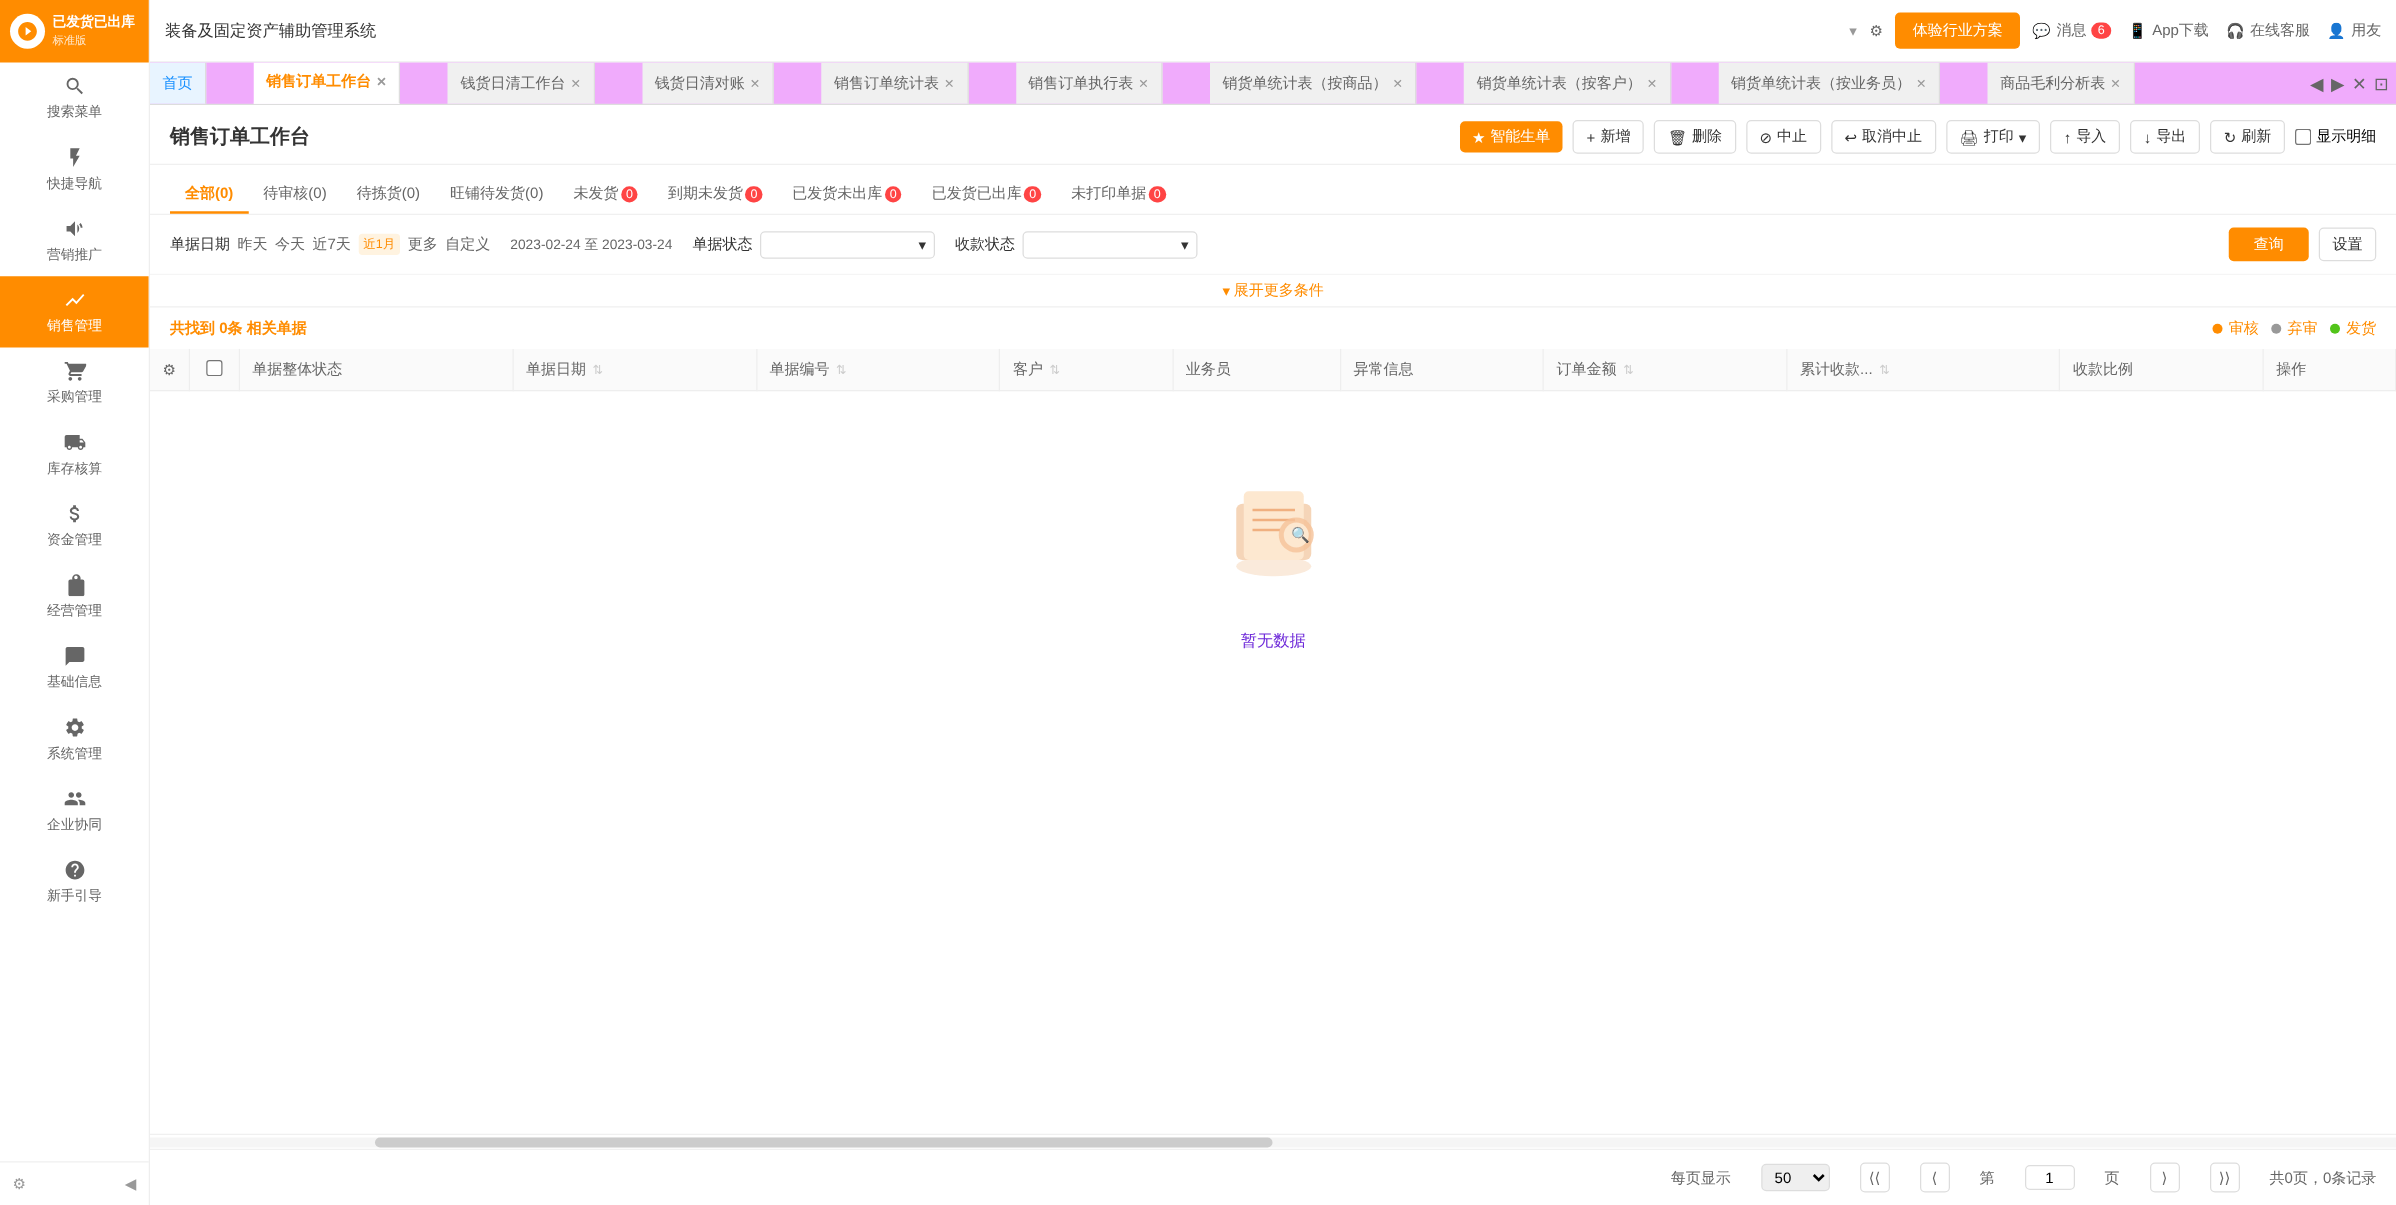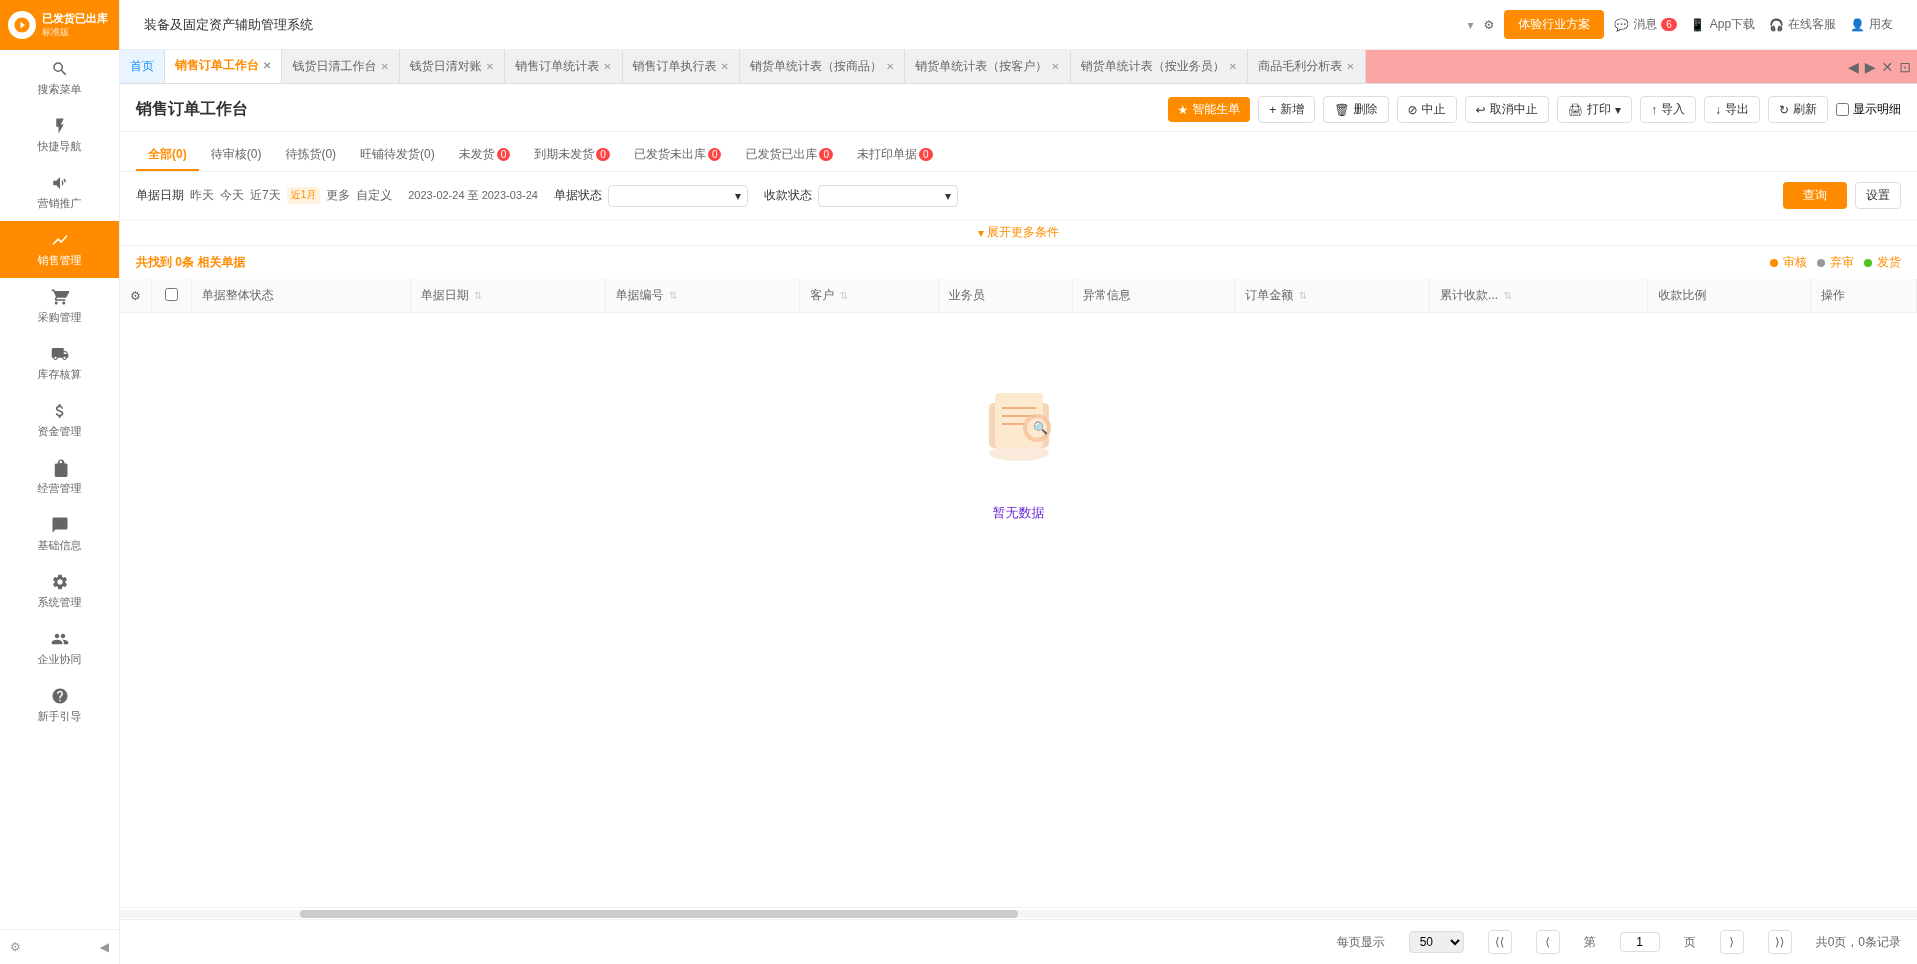--- a/index.html
+++ b/index.html
@@ -15,31 +15,31 @@
     .sidebar-nav { flex: 1; overflow-y: auto; }
     .sidebar-item { display: flex; flex-direction: column; align-items: center; padding: 10px 1px; cursor: pointer; color: #666; font-size: 11px; gap: 4px; }
     .sidebar-item.active { background: #ff8c00; color: white; }
     .sidebar-item svg { width: 18px; height: 18px; }
     .sidebar-bottom { padding: 10px; display: flex; justify-content: space-between; border-top: 1px solid #f0f0f0; }
 
     
     .main { flex: 1; display: flex; flex-direction: column; overflow: hidden; }
 
     
-    .topbar { height: 50px; background: white; display: flex; align-items: center; padding: 0 24px; border-bottom: 1px solid #eee; gap: 10px; }
+    .topbar { height: 50px; background: white; display: flex; align-items: center; padding: 0 12px; border-bottom: 1px solid #eee; gap: 10px; }
     .topbar-title { font-size: 13px; color: #333; flex: 1; display: flex; align-items: center; gap: 6px; }
     .topbar-chevron { color: #999; }
     .topbar-gear { color: #666; cursor: pointer; }
     .topbar-solution-btn { background: #ff8c00; color: white; border: none; border-radius: 4px; padding: 6px 14px; font-size: 12px; cursor: pointer; }
     .topbar-actions { display: flex; align-items: center; gap: 14px; margin-left: auto; }
     .topbar-action { display: flex; align-items: center; gap: 4px; color: #666; cursor: pointer; font-size: 12px; }
     .badge { background: #ff4444; color: white; border-radius: 10px; font-size: 10px; padding: 1px 5px; }
 
     
-    .tabbar { display: flex; align-items: center; background: #fca5a5; height: 34px; overflow: hidden; border-bottom: 1px solid #ddd; }
+    .tabbar { display: flex; align-items: center; background: #f0abfc; height: 34px; overflow: hidden; border-bottom: 1px solid #ddd; gap: 38px; }
     .tab { display: flex; align-items: center; gap: 4px; padding: 0 10px; height: 34px; font-size: 12px; color: #666; cursor: pointer; border-right: 1px solid #ddd; white-space: nowrap; background: #f0f0f0; }
     .tab.active { background: white; color: #ff8c00; font-weight: bold; border-bottom: 2px solid white; }
     .tab.home { background: #e8f4ff; color: #1890ff; }
     .tab-close { color: #999; font-size: 10px; cursor: pointer; }
     .tabbar-nav { display: flex; align-items: center; margin-left: auto; padding: 0 6px; gap: 6px; }
     .tabbar-nav-btn { cursor: pointer; color: #666; font-size: 14px; }
 
     
     .content { flex: 1; background: white; overflow: hidden; display: flex; flex-direction: column; }
     .content-header { padding: 12px 16px 8px; display: flex; align-items: center; justify-content: space-between; border-bottom: 1px solid #f0f0f0; }

